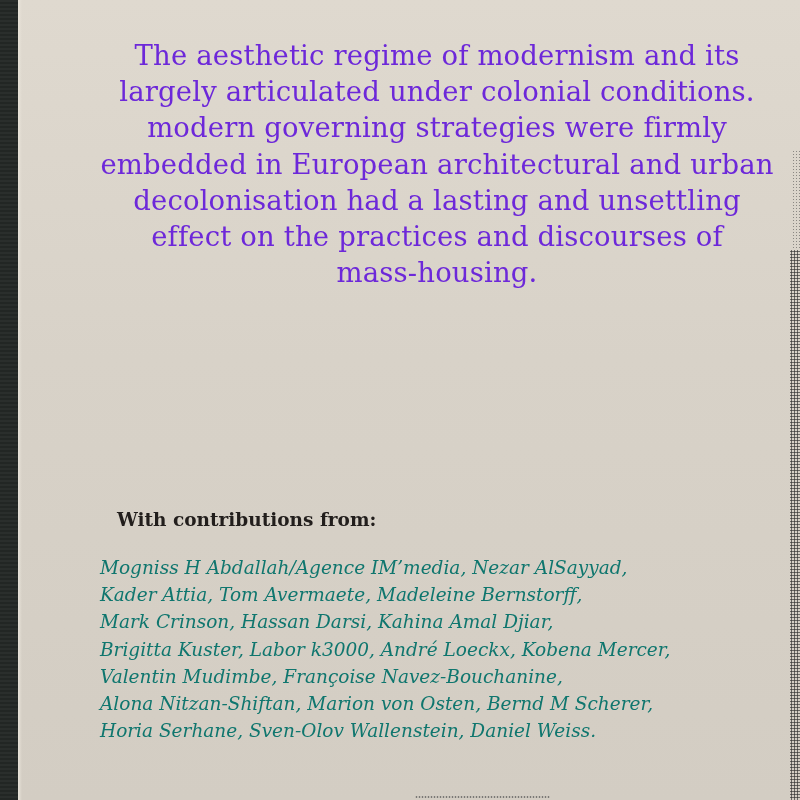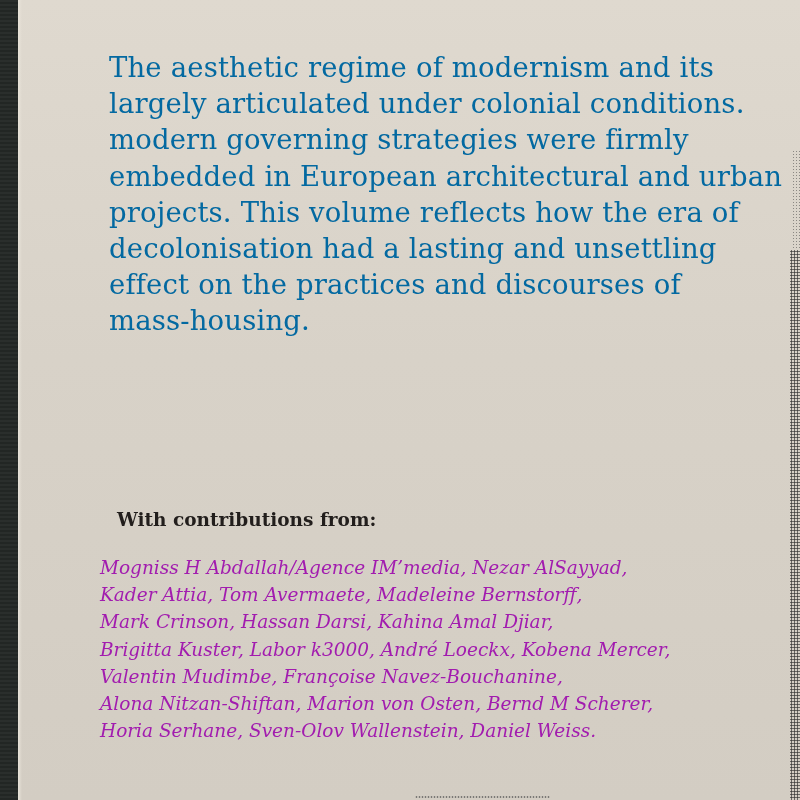--- a/index.html
+++ b/index.html
@@ -58,25 +58,26 @@
       width: 135px; height: 4px;
       background-image: radial-gradient(circle, #555 0.8px, transparent 1.2px);
       background-size: 3px 4px;
       opacity: 0.7;
     }
     .body-text {
       position: absolute;
       left: 97px;
       top: 37px;
       width: 680px;
-      margin: 12px;
+      margin: 0;
       font-size: 27.5px;
       line-height: 36.2px;
-      color: #0369a1;
+      color: #6d28d9;
       letter-spacing: 0.15px;
+      text-align: center;
     }
     .body-text .line {
       display: block;
       white-space: nowrap;
     }
     .contrib-heading {
       position: absolute;
       left: 100px;
       top: 492px;
       margin: 17px;
@@ -88,21 +89,21 @@
     .contrib-list {
       position: absolute;
       left: 100px;
       top: 554px;
       margin: 0;
       padding: 0;
       list-style: none;
       font-style: italic;
       font-size: 18.5px;
       line-height: 27.2px;
-      color: #a21caf;
+      color: #0f766e;
     }
     .contrib-list .line {
       display: block;
       white-space: nowrap;
     }
   </style>
 </head>
 <body>
 
 <div class="spine"></div>
@@ -110,21 +111,20 @@
 <div class="page-edge"></div>
 <div class="halftone-top"></div>
 <div class="halftone"></div>
 <div class="bottom-dots"></div>
 
 <p class="body-text">
   <span class="line">The aesthetic regime of modernism and its</span>
   <span class="line">largely articulated under colonial conditions.</span>
   <span class="line">modern governing strategies were firmly</span>
   <span class="line">embedded in European architectural and urban</span>
-  <span class="line">projects. This volume reflects how the era of</span>
   <span class="line">decolonisation had a lasting and unsettling</span>
   <span class="line">effect on the practices and discourses of</span>
   <span class="line">mass-housing.</span>
 </p>
 
 <h3 class="contrib-heading">With contributions from:</h3>
 
 <p class="contrib-list">
   <span class="line">Mogniss H Abdallah/Agence IM’media, Nezar AlSayyad,</span>
   <span class="line">Kader Attia, Tom Avermaete, Madeleine Bernstorff,</span>

